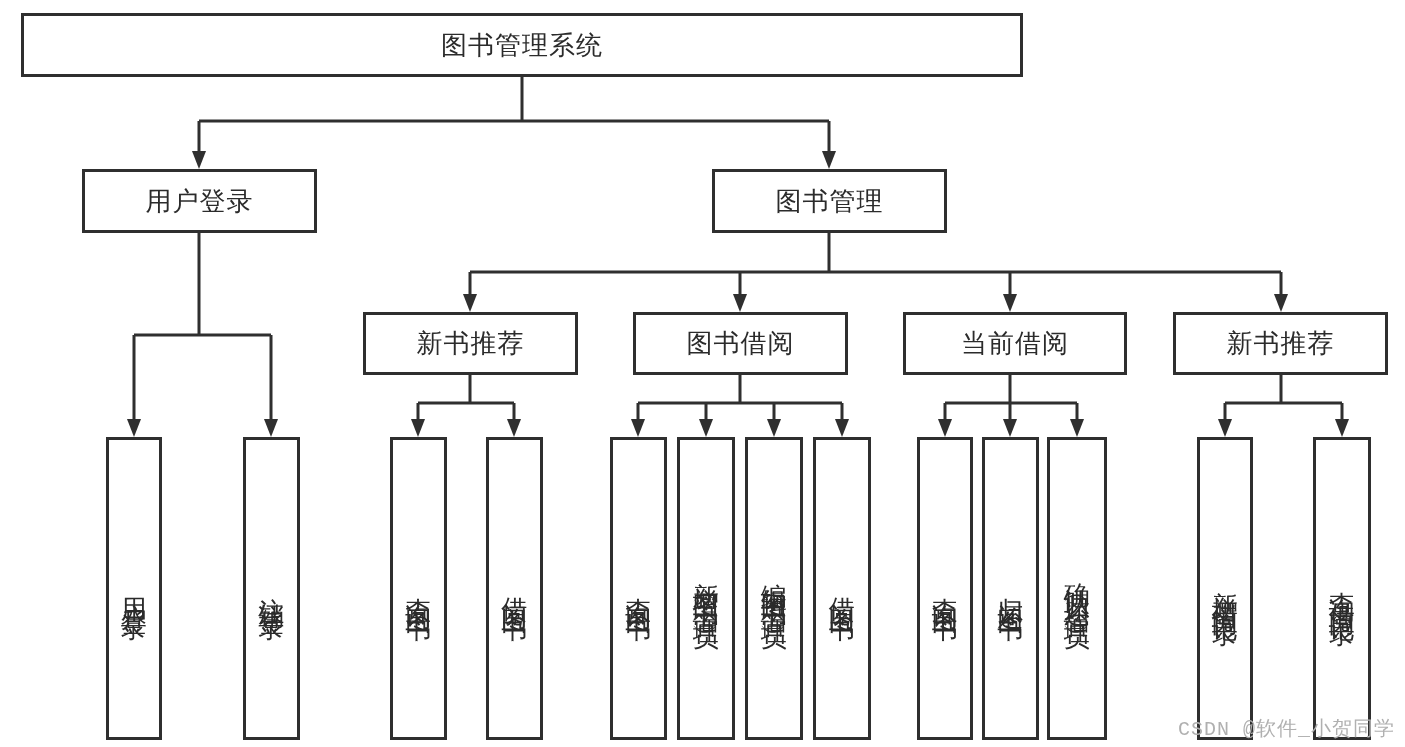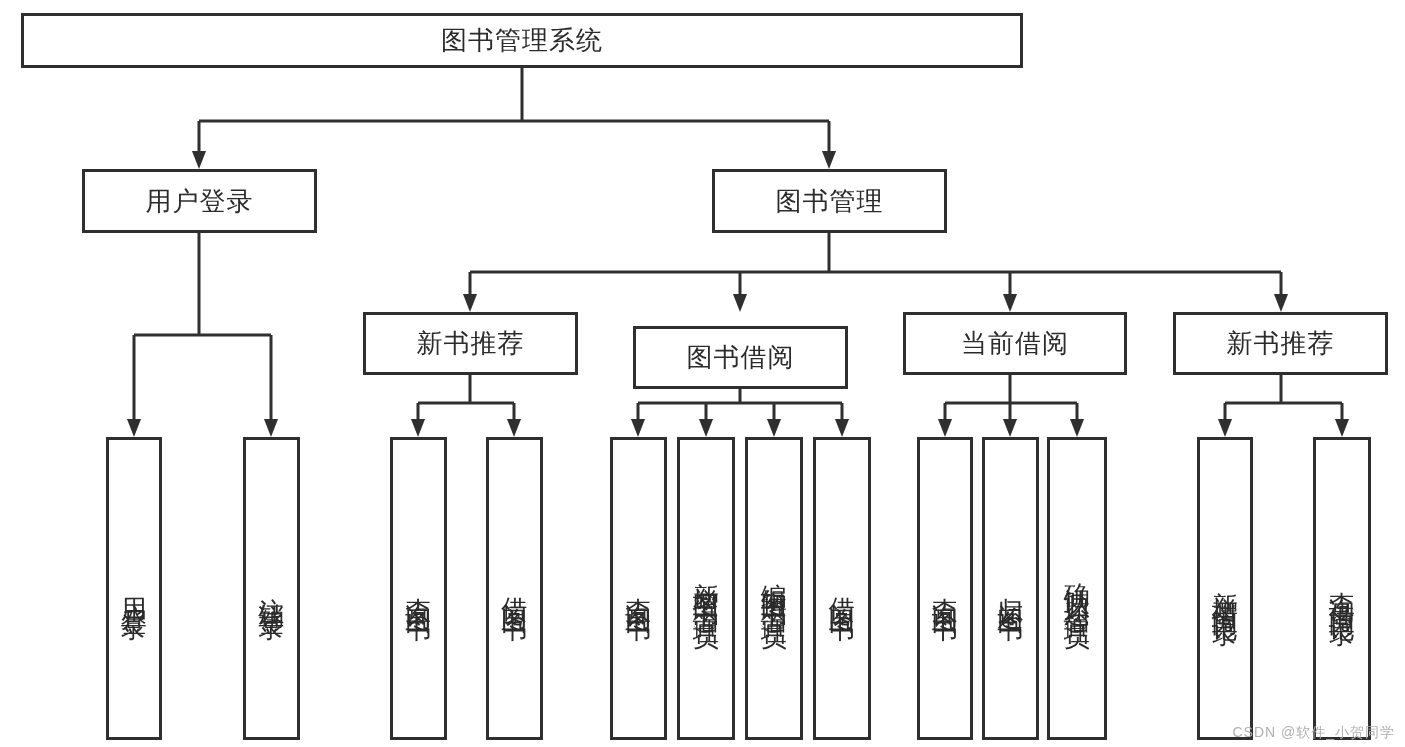--- a/index.html
+++ b/index.html
@@ -54,26 +54,27 @@
     text-orientation:upright;
     font-size:26px;
     letter-spacing:6px;
     line-height:1.1;
     color:var(--text);
   }
   .watermark{
     position:absolute;
     right:10px;
     bottom:5px;
-    font-size:14px;
+    font-size:20px;
     letter-spacing:1px;
     color:var(--wm);
     z-index:5;
     pointer-events:none;
     white-space:nowrap;
+    font-family:Liberation Mono, monospace;
   }
 </style>
 </head>
 <body>
 
 <div class="canvas">
 
   <svg class="edges" viewBox="0 0 1405 747" xmlns="http://www.w3.org/2000/svg">
     <g>
       <path d="M522 68 V121 M199 121 H829 M199 121 V153 M829 121 V153"></path>
@@ -110,35 +111,35 @@
       <polygon points="1003,419 1017,419 1010,437"></polygon>
       <polygon points="1070,419 1084,419 1077,437"></polygon>
     </g>
     <g>
       <path d="M1281 375 V403 M1225 403 H1342 M1225 403 V421 M1342 403 V421"></path>
       <polygon points="1218,419 1232,419 1225,437"></polygon>
       <polygon points="1335,419 1349,419 1342,437"></polygon>
     </g>
   </svg>
 
-  <div class="node h" style="left:21px;top:13px;width:1002px;height:55px">
+  <div class="node h" style="left:21px;top:13px;width:1002px;height:64px">
     <span>图书管理系统</span>
   </div>
 
   <div class="node h" style="left:82px;top:169px;width:235px;height:64px">
     <span>用户登录</span>
   </div>
   <div class="node h" style="left:363px;top:312px;width:215px;height:63px">
     <span>新书推荐</span>
   </div>
 
   <div class="node h" style="left:712px;top:169px;width:235px;height:64px">
     <span>图书管理</span>
   </div>
-  <div class="node h" style="left:633px;top:326px;width:215px;height:63px">
+  <div class="node h" style="left:633px;top:312px;width:215px;height:63px">
     <span>图书借阅</span>
   </div>
   <div class="node h" style="left:903px;top:312px;width:224px;height:63px">
     <span>当前借阅</span>
   </div>
   <div class="node h" style="left:1173px;top:312px;width:215px;height:63px">
     <span>新书推荐</span>
   </div>
 
   <div class="node v" style="left:106px;top:437px;width:56px;height:303px">

